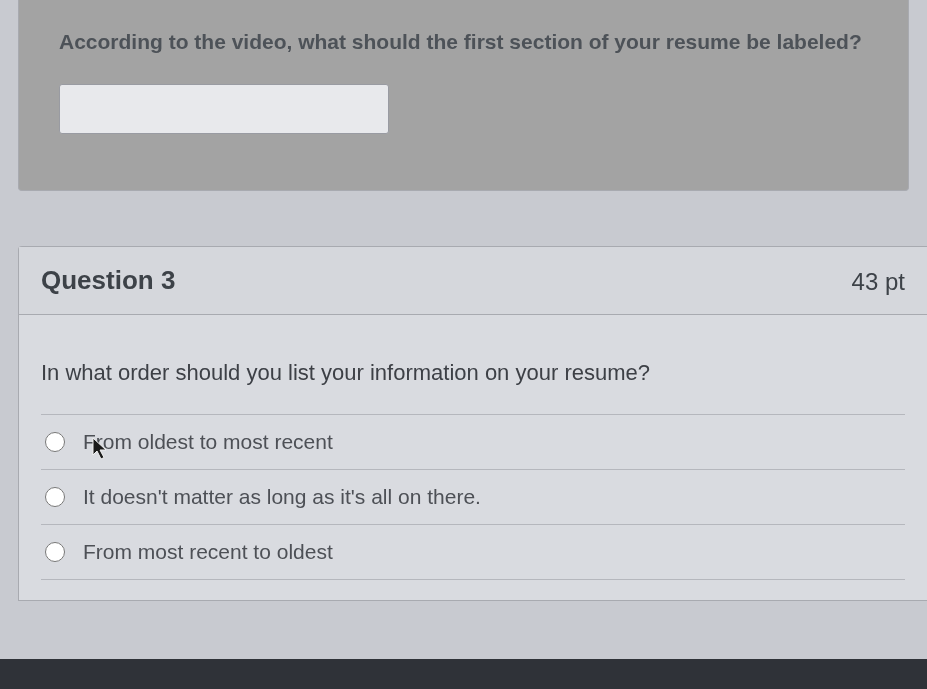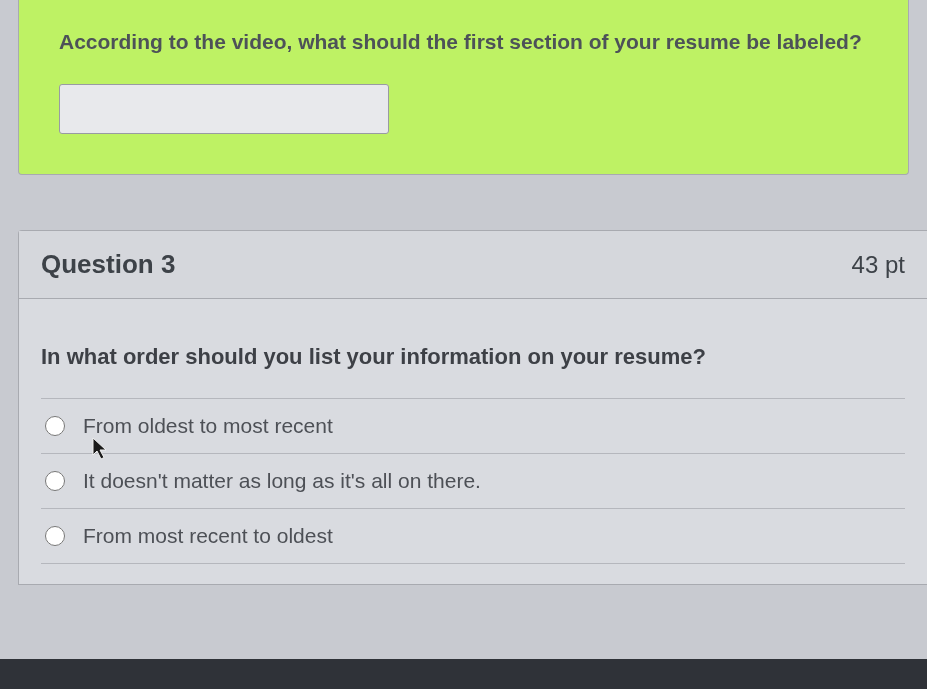--- a/index.html
+++ b/index.html
@@ -9,25 +9,25 @@
     }
     body {
       font-family: "Helvetica Neue", Helvetica, Arial, sans-serif;
       background: #c8cad0;
       width: 927px;
       height: 689px;
       overflow: hidden;
       position: relative;
     }
     .question-card-top {
-      background: #bef264;
+      background: #a3a3a3;
       border: 1px solid #a8aab0;
       border-top: none;
       margin: 0 18px 0 18px;
-      padding: 30px 40px 40px 40px;
+      padding: 30px 40px 56px 40px;
       border-radius: 0 0 4px 4px;
     }
     .question-prompt-top {
       color: #4d5258;
       font-size: 21px;
       font-weight: 600;
       margin-bottom: 30px;
     }
     .text-input {
       width: 330px;
@@ -42,42 +42,42 @@
     .question-card-bottom {
       background: #d9dbe0;
       border: 1px solid #a8aab0;
       border-right: none;
       margin: 55px 0 0 18px;
       border-radius: 4px 0 0 0;
     }
     .question-header {
       display: flex;
       justify-content: space-between;
-      align-items: center;
+      align-items: flex-end;
       padding: 18px 22px;
       border-bottom: 1px solid #a8aab0;
       background: #d5d7dc;
     }
     .question-title {
       color: #3d4248;
       font-size: 26px;
       font-weight: 700;
     }
     .question-points {
       color: #3d4248;
       font-size: 24px;
       font-weight: 500;
     }
     .question-body {
       padding: 45px 22px 20px 22px;
     }
     .question-prompt {
       color: #3d4046;
       font-size: 22px;
-      font-weight: 700;
+      font-weight: 400;
       margin-bottom: 28px;
     }
     .options {
       border-top: 1px solid #b5b7bd;
     }
     .option-row {
       display: flex;
       align-items: center;
       padding: 15px 4px;
       border-bottom: 1px solid #b5b7bd;

